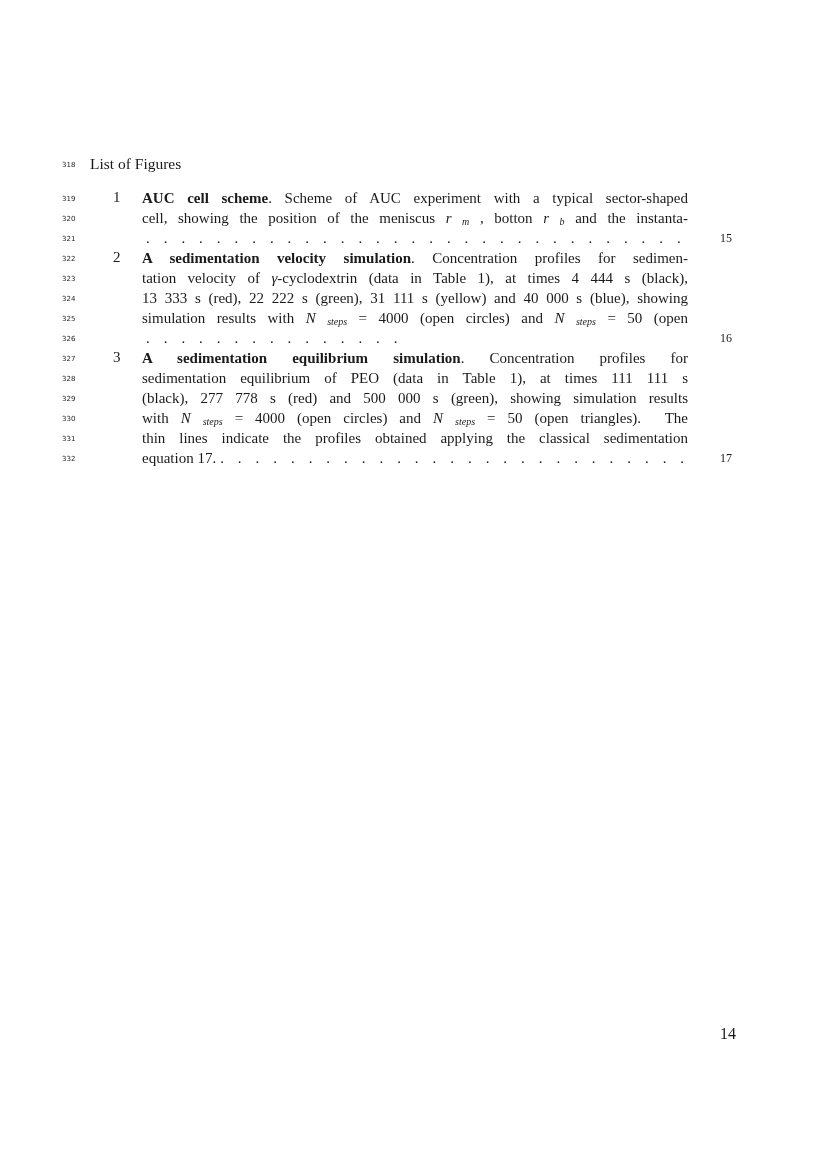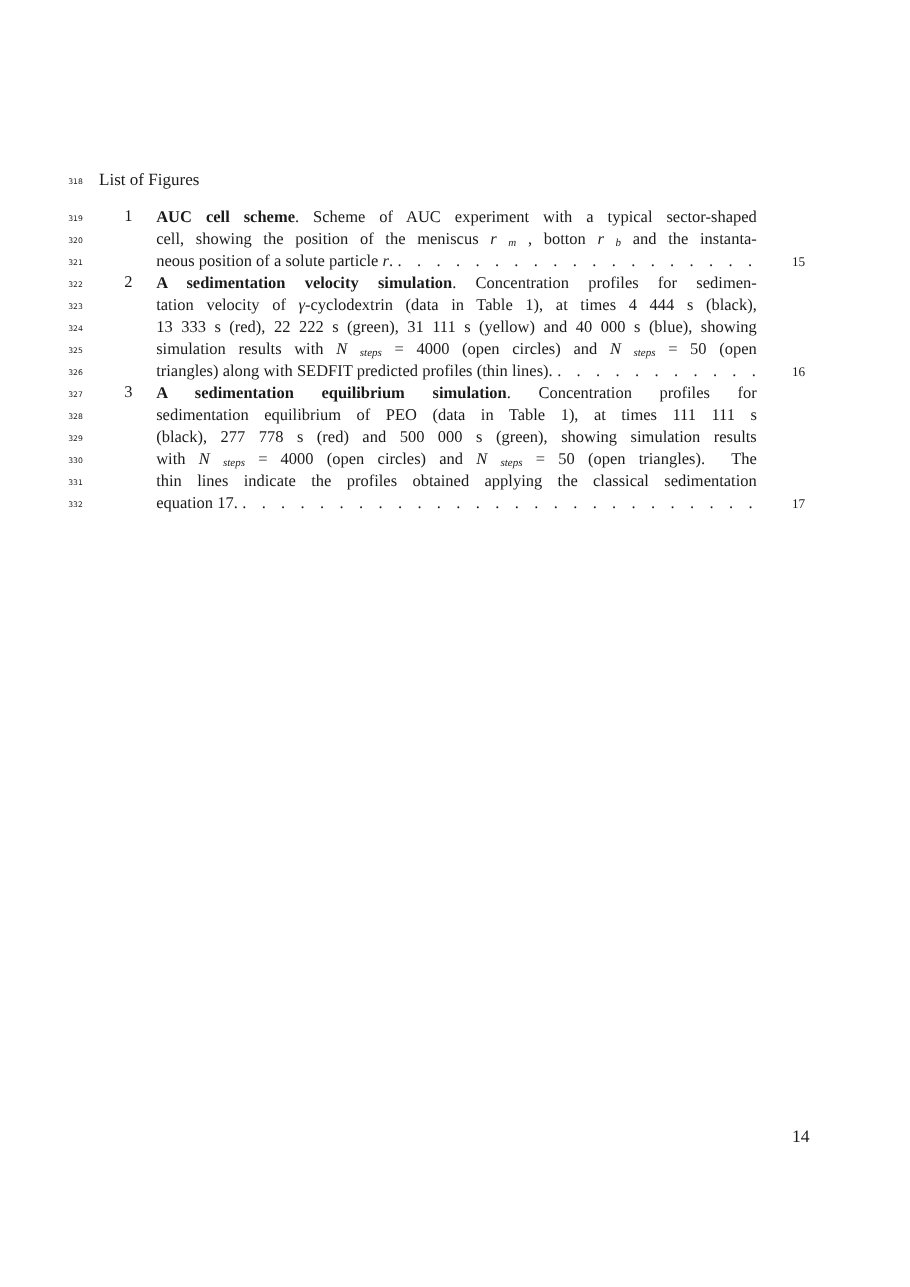--- a/index.html
+++ b/index.html
@@ -31,39 +31,37 @@
   <div class="heading">List of Figures</div>
 
   <div>
     <span class="lineno" style="top:196px">319</span>
     <span class="lineno" style="top:216px">320</span>
     <span class="lineno" style="top:236px">321</span>
     <span class="entry-num" style="top:189px">1</span>
     <div class="line" style="top:188px"><b>AUC cell scheme</b><span>. Scheme of AUC experiment with a typical sector-shaped</span></div>
     <div class="line" style="top:208px">cell, showing the position of the meniscus <i>r</i> <sub class="s">m</sub> , botton <i>r</i> <sub class="s">b</sub> and the instanta-</div>
     <div class="line last" style="top:228px">
-        <span class="txt">neous position of a solute particle <i>r</i>.</span>
         <span class="dots">. . . . . . . . . . . . . . . . . . . . . . . . . . . . . . . . . .</span>
       </div>
     <span class="pg" style="top:228px">15</span>
   </div>
 
   <div>
     <span class="lineno" style="top:256px">322</span>
     <span class="lineno" style="top:276px">323</span>
     <span class="lineno" style="top:296px">324</span>
     <span class="lineno" style="top:316px">325</span>
     <span class="lineno" style="top:336px">326</span>
     <span class="entry-num" style="top:249px">2</span>
     <div class="line" style="top:248px"><b>A sedimentation velocity simulation</b><span>. Concentration profiles for sedimen-</span></div>
     <div class="line" style="top:268px">tation velocity of <i>γ</i>-cyclodextrin (data in Table 1), at times 4 444 s (black),</div>
     <div class="line" style="top:288px">13 333 s (red), 22 222 s (green), 31 111 s (yellow) and 40 000 s (blue), showing</div>
     <div class="line" style="top:308px">simulation results with <i>N</i> <sub class="s">steps</sub> = 4000 (open circles) and <i>N</i> <sub class="s">steps</sub> = 50 (open</div>
     <div class="line last" style="top:328px">
-        <span class="txt">triangles) along with SEDFIT predicted profiles (thin lines).</span>
         <span class="dots">. . . . . . . . . . . . . . .</span>
       </div>
     <span class="pg" style="top:328px">16</span>
   </div>
 
   <div>
     <span class="lineno" style="top:356px">327</span>
     <span class="lineno" style="top:376px">328</span>
     <span class="lineno" style="top:396px">329</span>
     <span class="lineno" style="top:416px">330</span>

